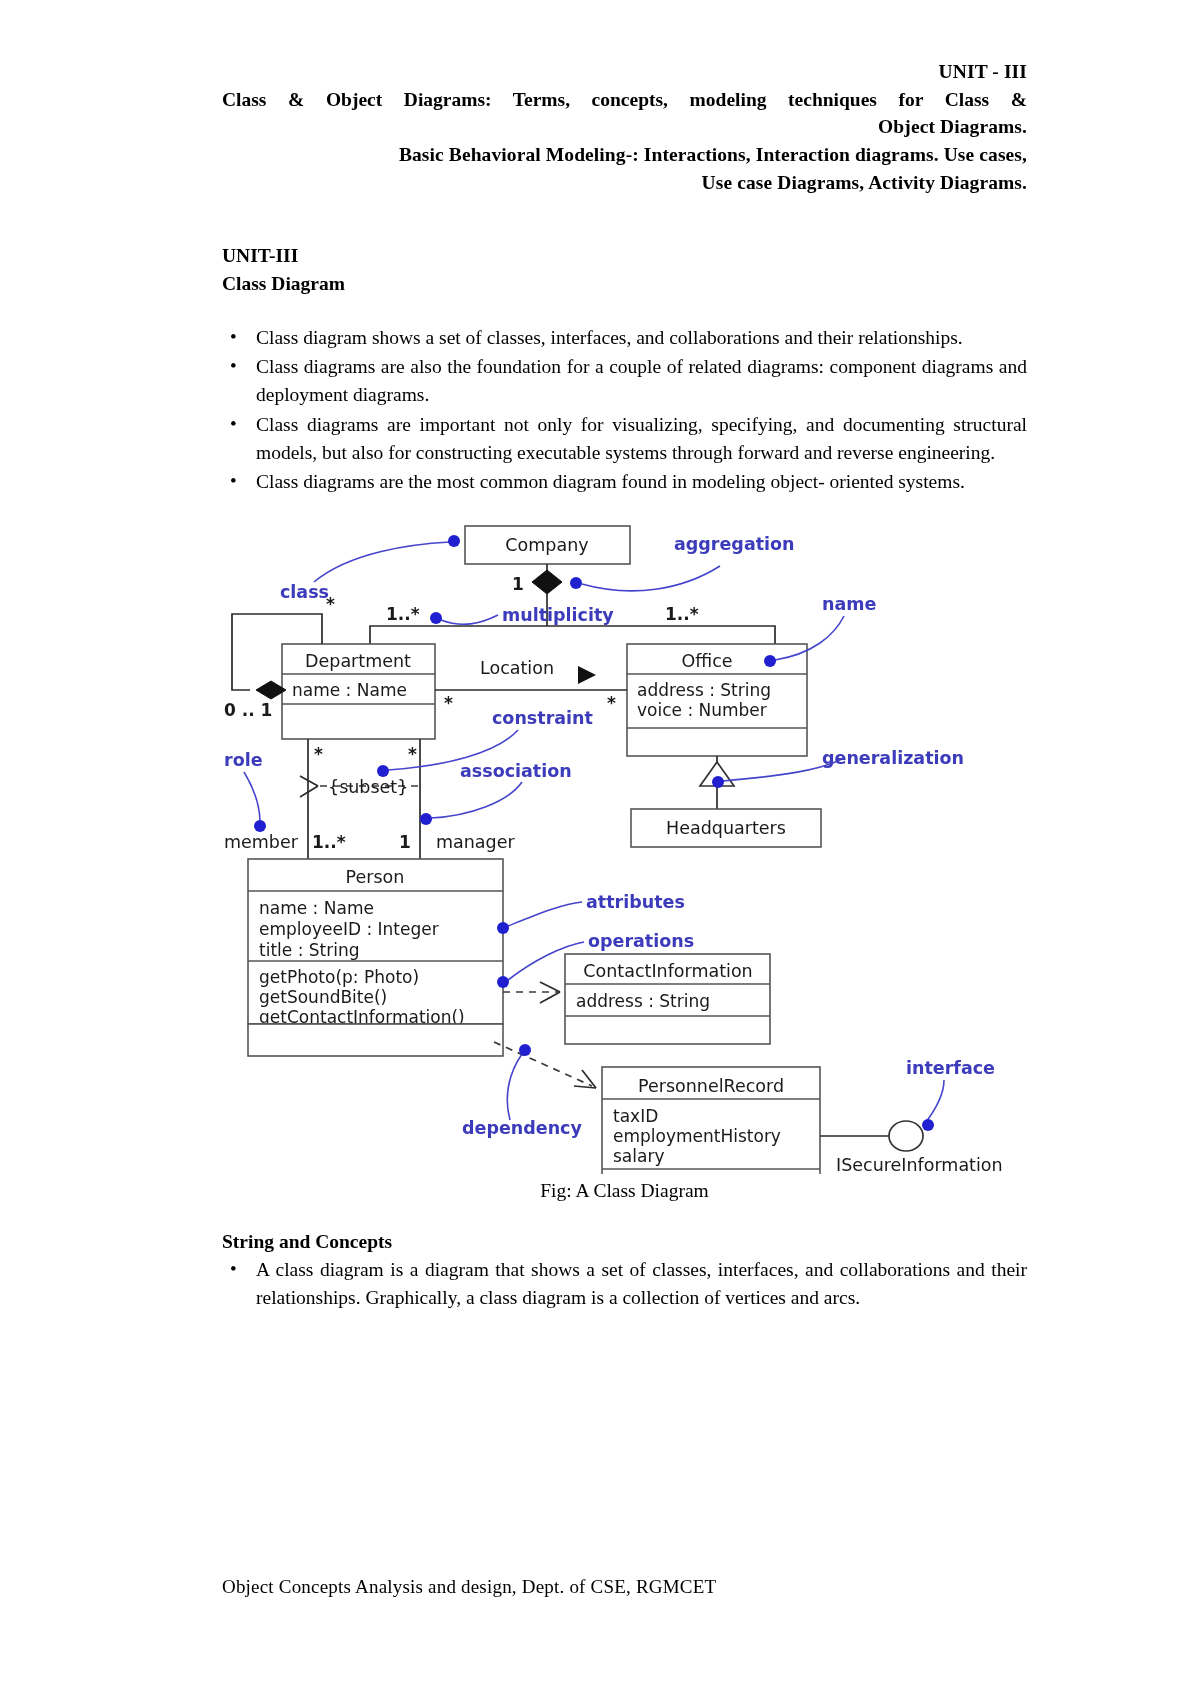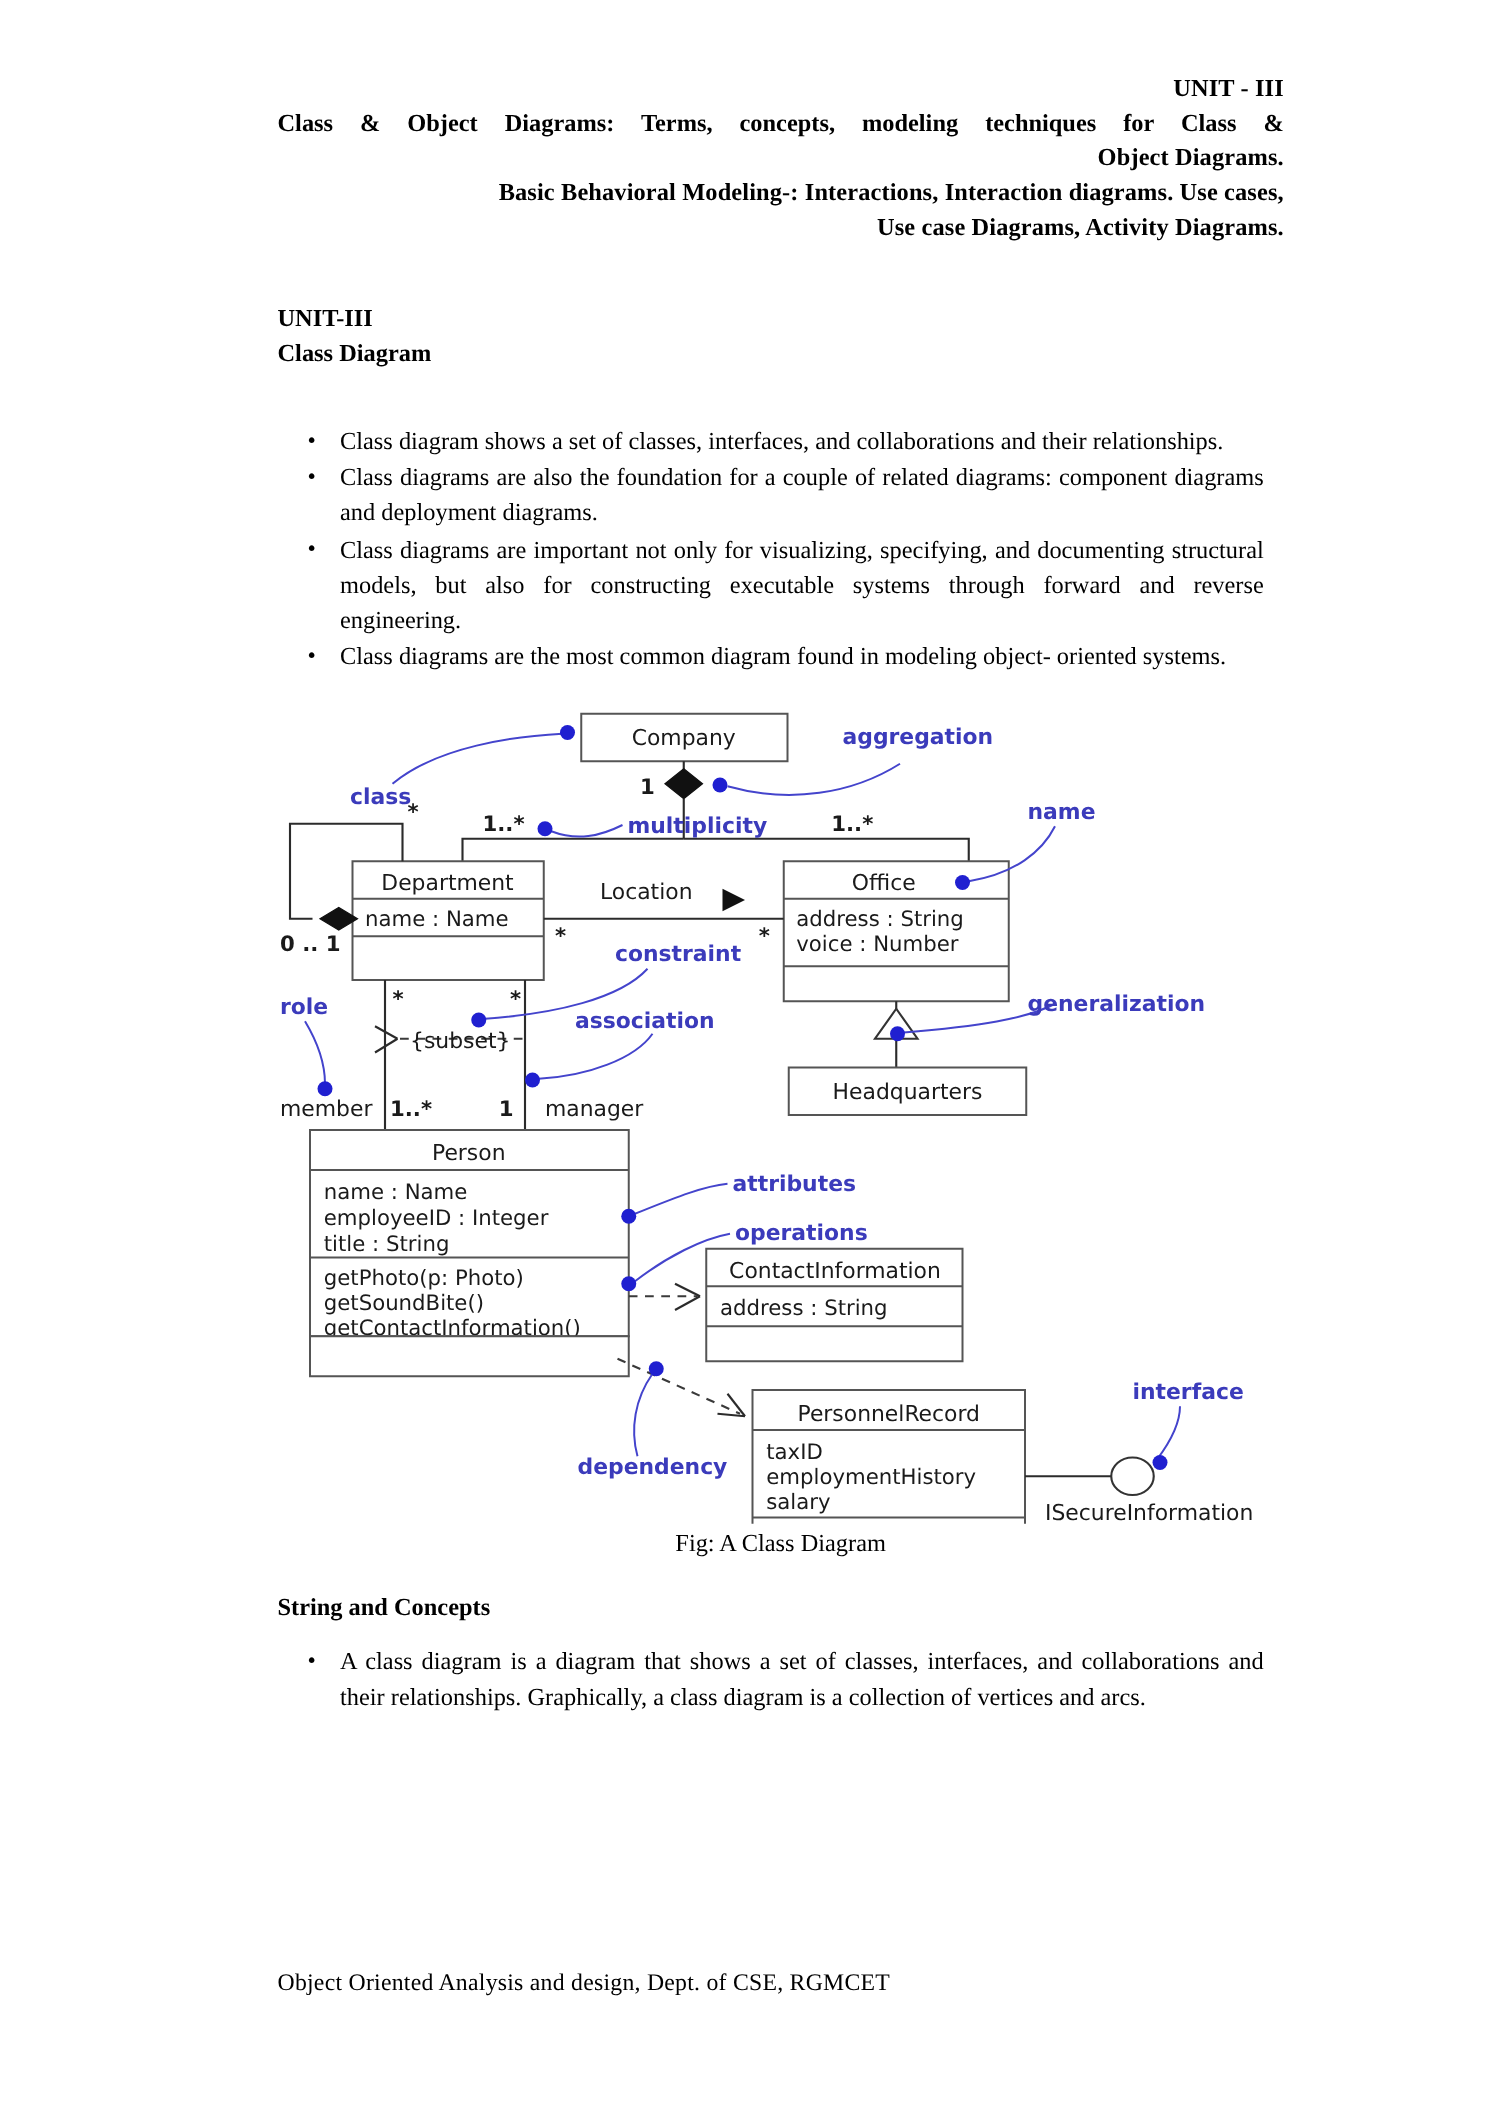--- a/index.html
+++ b/index.html
@@ -45,21 +45,21 @@
   .gap-md { height: 26px; }
 
   .sec-title {
     font-size: 19.5px;
     font-weight: bold;
     line-height: 1.42;
   }
 
   ul.bullets {
     list-style: none;
-    margin: 16px;
+    margin: 0;
     padding: 0;
   }
   ul.bullets > li {
     position: relative;
     padding-left: 34px;
     margin-bottom: 1px;
     font-size: 19.5px;
     line-height: 1.45;
     text-align: justify;
   }
@@ -339,14 +339,14 @@
 
     <div class="gap-md"></div>
 
     <div class="sec-title">String and Concepts</div>
     <ul class="bullets">
       <li>A class diagram is a diagram that shows a set of classes, interfaces, and collaborations and their relationships. Graphically, a class diagram is a collection of vertices and arcs.</li>
     </ul>
 
   </div>
 
-  <div class="footer">Object Oriented Analysis and design, Dept. of CSE, RGMCET</div>
+  <div class="footer">Object Concepts Analysis and design, Dept. of CSE, RGMCET</div>
 </div>
 
 </body></html>

